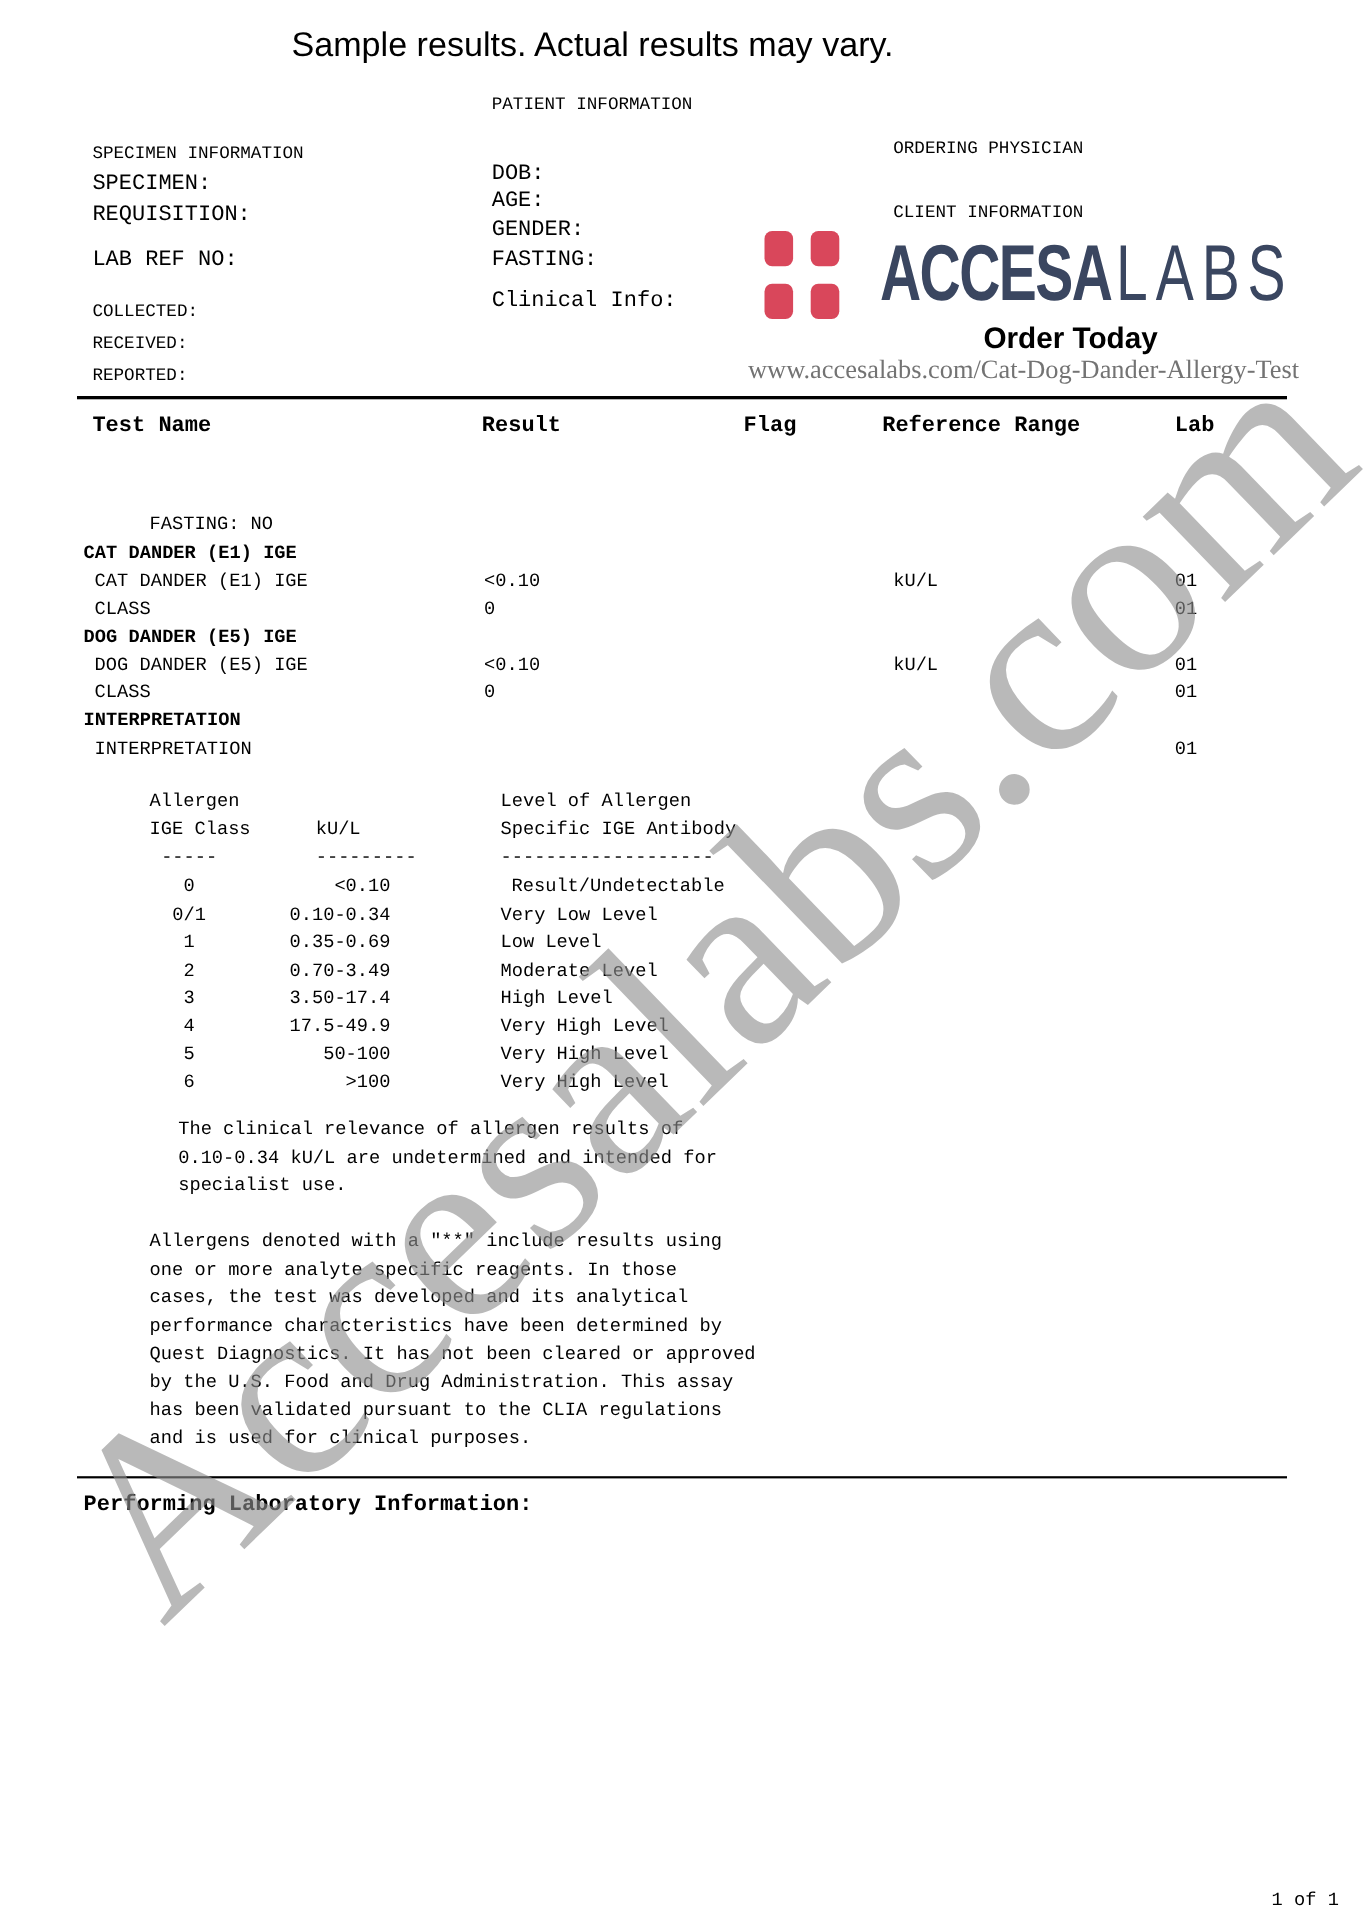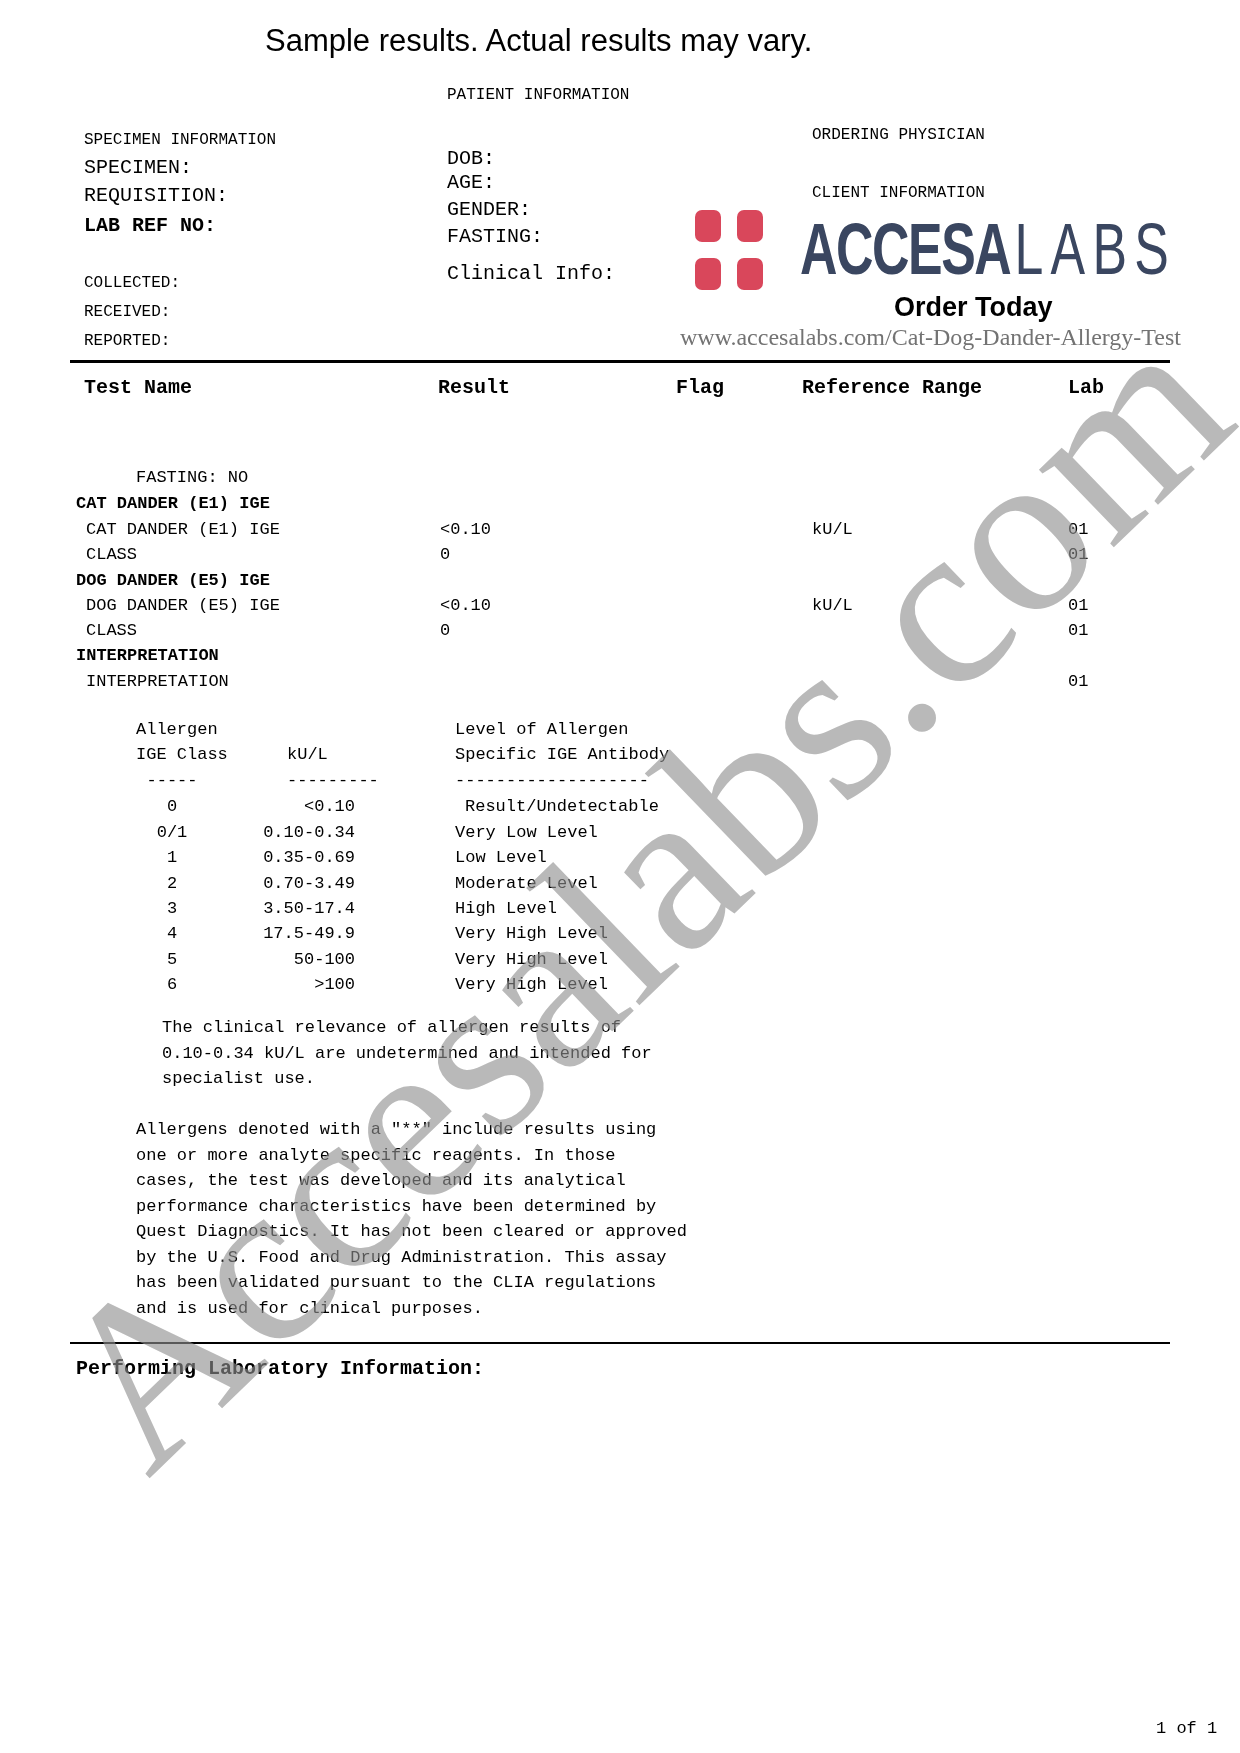--- a/index.html
+++ b/index.html
@@ -39,21 +39,21 @@
   <div class="abs m16" style="left:447px;top:85px;">PATIENT INFORMATION</div>
   <div class="abs m20" style="left:447px;top:146px;">DOB:</div>
   <div class="abs m20" style="left:447px;top:170px;">AGE:</div>
   <div class="abs m20" style="left:447px;top:197px;">GENDER:</div>
   <div class="abs m20" style="left:447px;top:224px;">FASTING:</div>
   <div class="abs m20" style="left:447px;top:261px;">Clinical Info:</div>
 
   <div class="abs m16" style="left:84px;top:130px;">SPECIMEN INFORMATION</div>
   <div class="abs m20" style="left:84px;top:155px;">SPECIMEN:</div>
   <div class="abs m20" style="left:84px;top:183px;">REQUISITION:</div>
-  <div class="abs m20" style="left:84px;top:213px;font-weight:bold;">LAB REF NO:</div>
+  <div class="abs m20" style="left:84px;top:224px;">LAB REF NO:</div>
   <div class="abs m16" style="left:84px;top:273px;">COLLECTED:</div>
   <div class="abs m16" style="left:84px;top:302px;">RECEIVED:</div>
   <div class="abs m16" style="left:84px;top:331px;">REPORTED:</div>
 
   <div class="abs m16" style="left:812px;top:125px;">ORDERING PHYSICIAN</div>
   <div class="abs m16" style="left:812px;top:183px;">CLIENT INFORMATION</div>
 
   <div>
     <span>
       <span class="logo-square" style="left:695px;top:210px;background:#d9475b;"></span>

